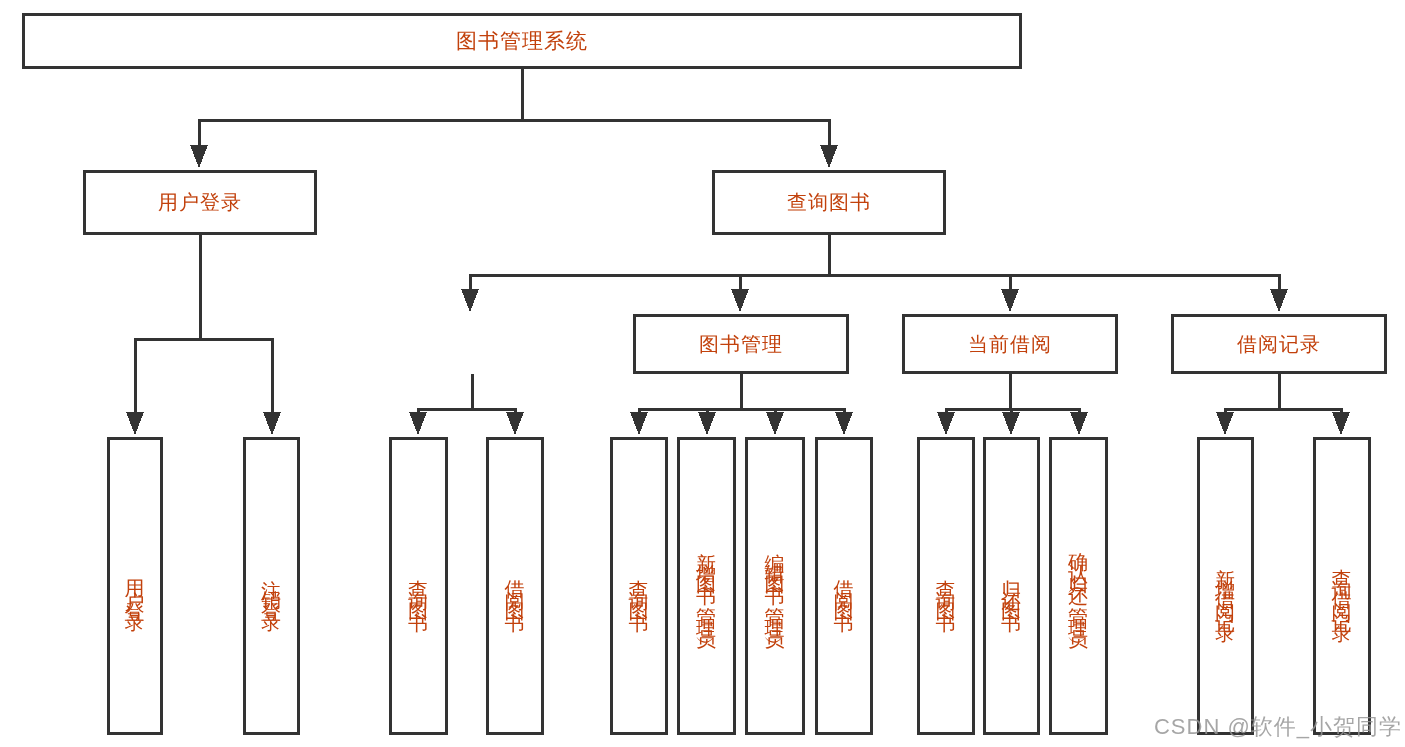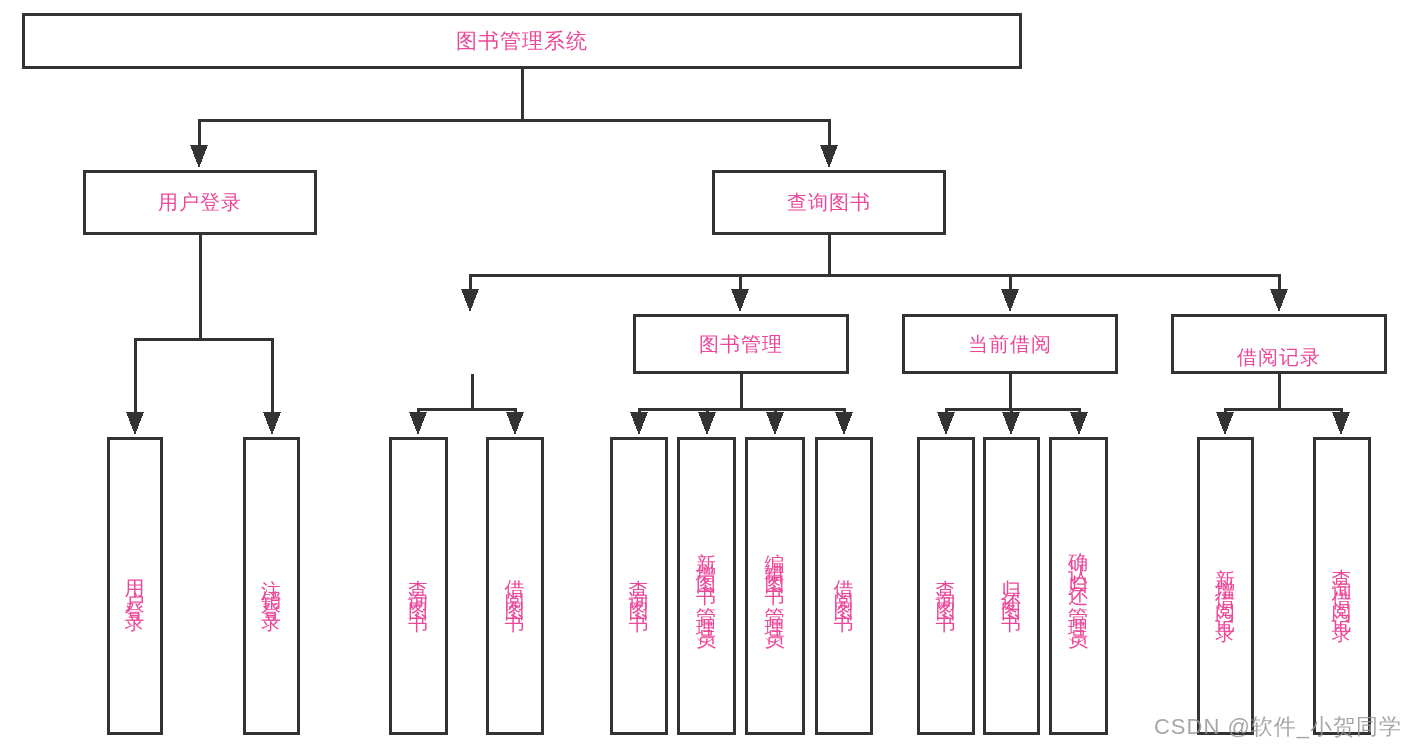--- a/index.html
+++ b/index.html
@@ -22,21 +22,21 @@
     z-index: 1;
   }
   .box {
     position: absolute;
     box-sizing: border-box;
     border: 3px solid #333333;
     background: #ffffff;
     display: flex;
     align-items: center;
     justify-content: center;
-    color: #ec4899;
+    color: #c2410c;
     z-index: 2;
   }
   .box.h .label {
     font-size: 20px;
     letter-spacing: 1px;
     white-space: nowrap;
   }
   .box.root .label {
     font-size: 21px;
   }
@@ -116,21 +116,21 @@
   <div class="box h" style="left:712px; top:170px; width:234px; height:65px;">
     <span class="label">查询图书</span>
   </div>
 
   <div class="box h" style="left:633px; top:314px; width:216px; height:60px;">
     <span class="label">图书管理</span>
   </div>
   <div class="box h" style="left:902px; top:314px; width:216px; height:60px;">
     <span class="label">当前借阅</span>
   </div>
-  <div class="box h" style="left:1171px; top:314px; width:216px; height:60px;align-items:flex-end;">
+  <div class="box h" style="left:1171px; top:314px; width:216px; height:60px;">
     <span class="label">借阅记录</span>
   </div>
 
   <div class="box v" style="left:107px; top:437px; width:56px; height:298px;">
     <span class="label">用户登录</span>
   </div>
   <div class="box v" style="left:243px; top:437px; width:57px; height:298px;">
     <span class="label">注销登录</span>
   </div>
 

